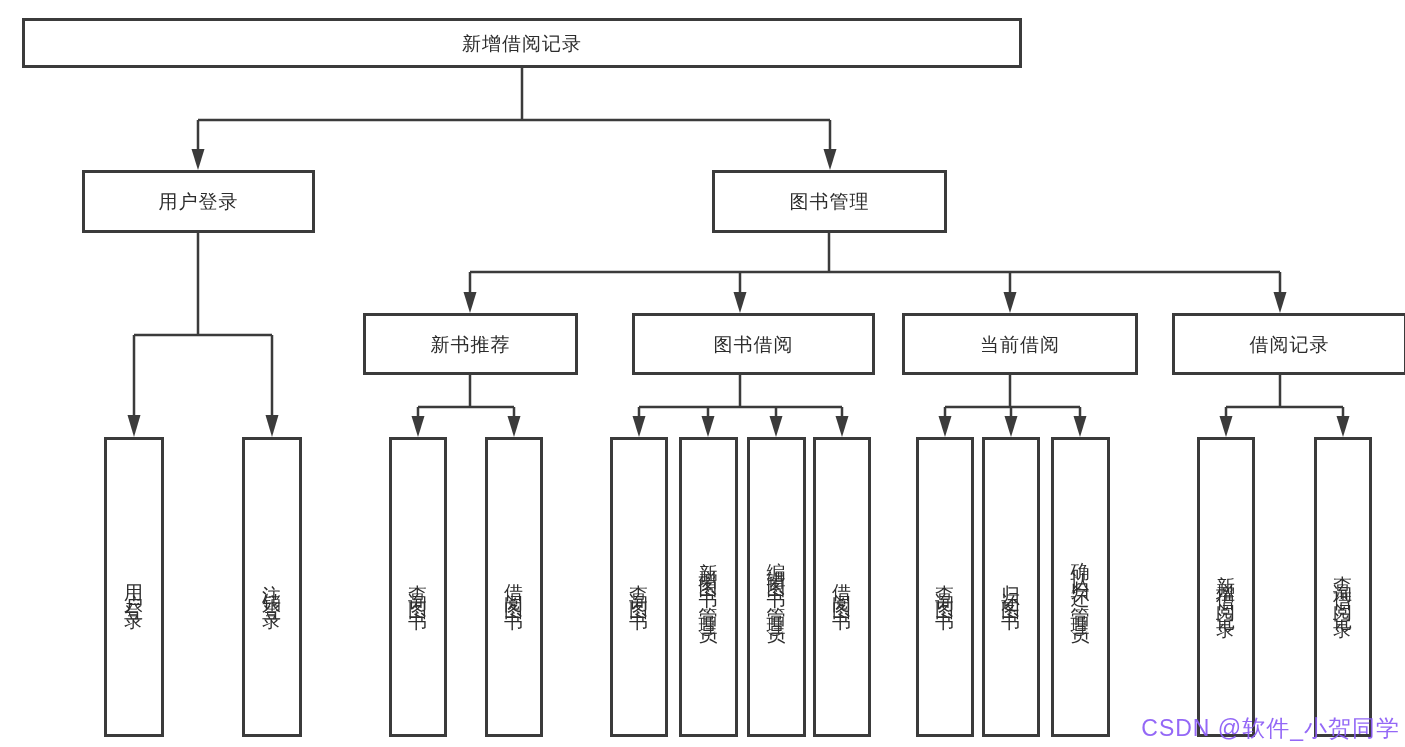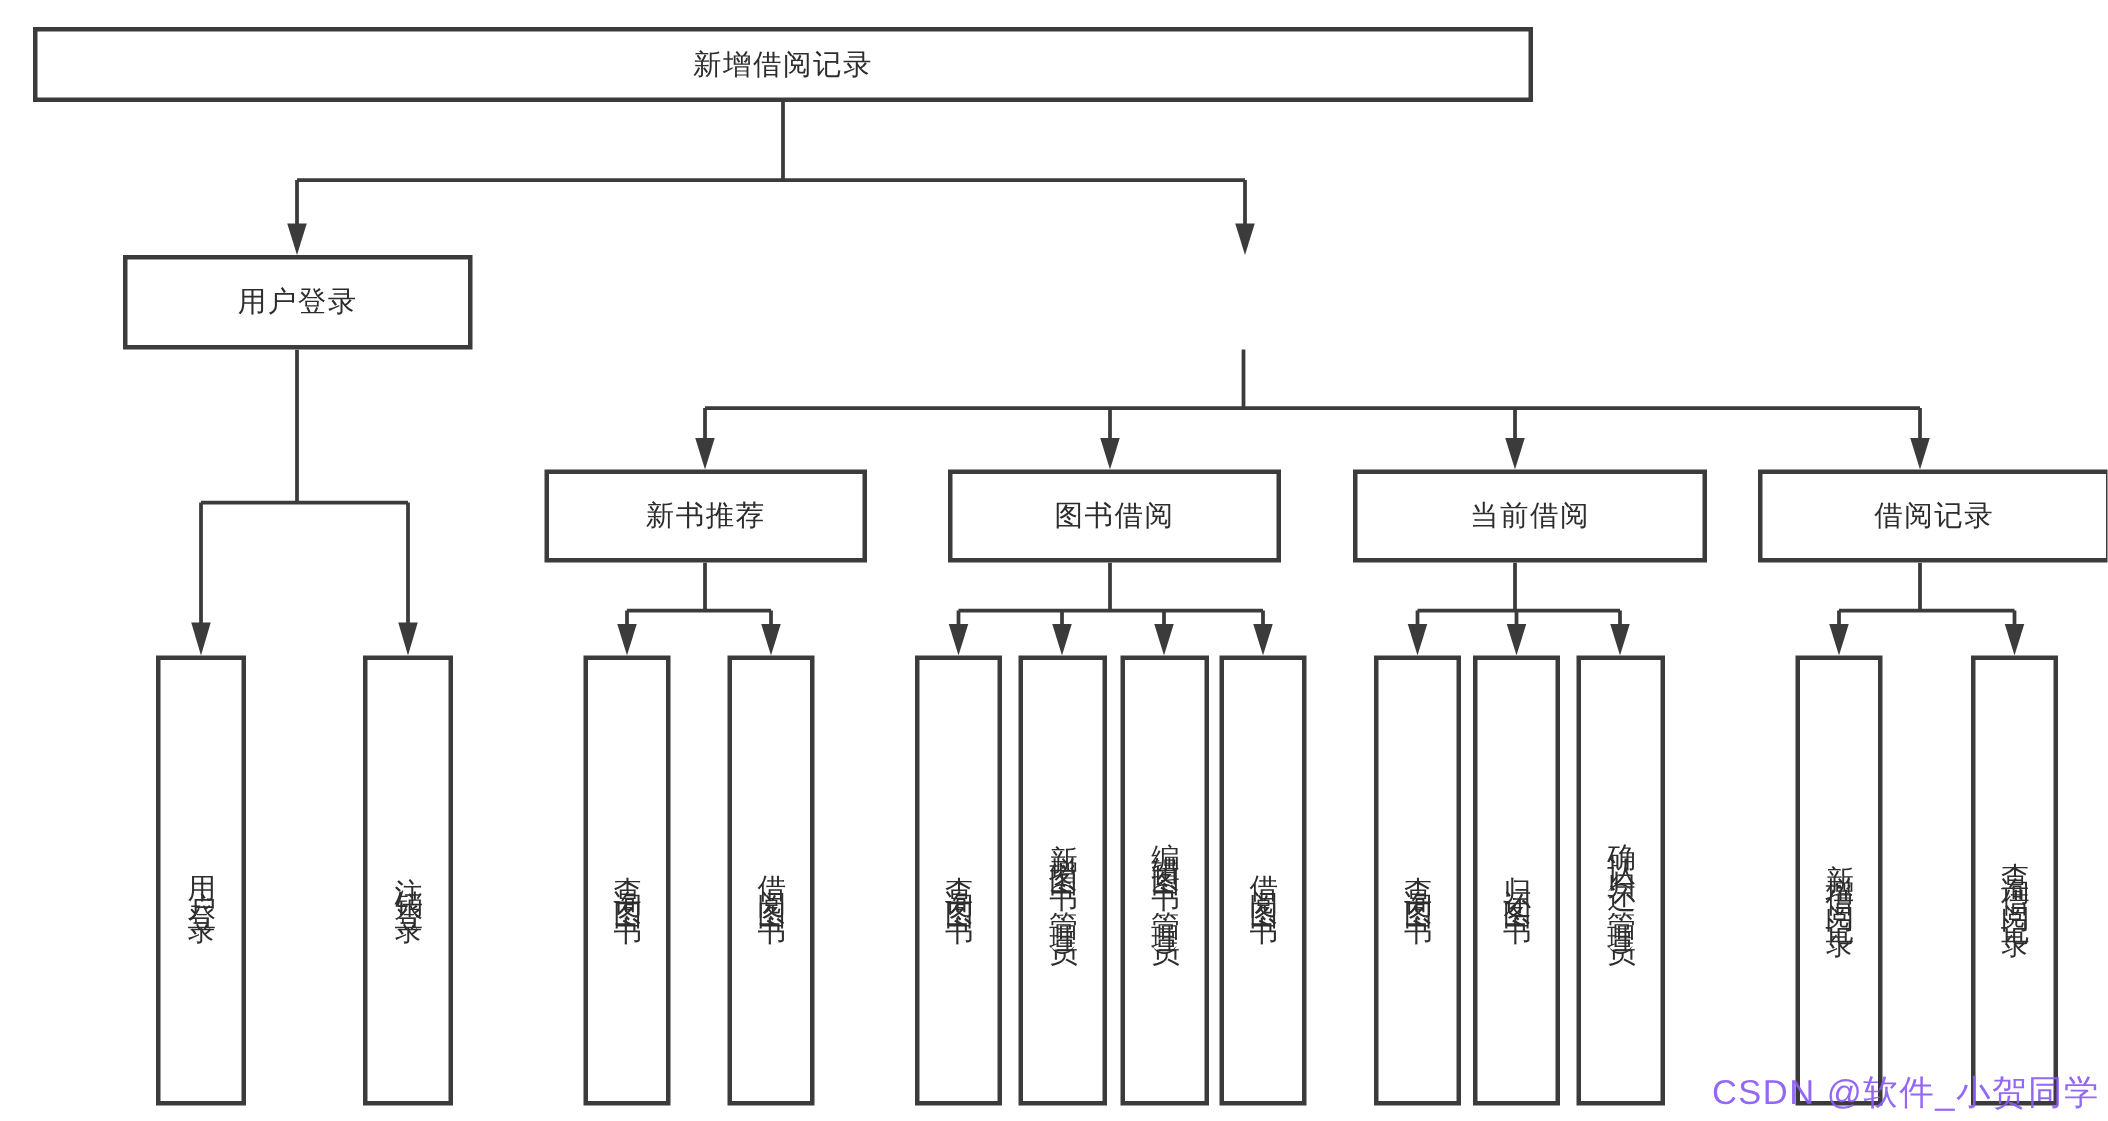--- a/index.html
+++ b/index.html
@@ -75,23 +75,24 @@
     <polygon points="1073.5,416 1086.5,416 1080,437" fill="#3b3b3b" stroke="none"></polygon>
 
     <path d="M1280,375 V407 M1226,407 H1343 M1226,407 V417 M1343,407 V417"></path>
     <polygon points="1219.5,416 1232.5,416 1226,437" fill="#3b3b3b" stroke="none"></polygon>
     <polygon points="1336.5,416 1349.5,416 1343,437" fill="#3b3b3b" stroke="none"></polygon>
   </svg>
 
   <div class="node h" style="left:22px;top:18px;width:1000px;height:50px">新增借阅记录</div>
 
   <div class="node h" style="left:82px;top:170px;width:233px;height:63px">用户登录</div>
+  <div class="node h" style="left:712px;top:170px;width:235px;height:63px">图书管理</div>
 
   <div class="node h" style="left:363px;top:313px;width:215px;height:62px">新书推荐</div>
-  <div class="node h" style="left:632px;top:313px;width:222px;height:62px">图书借阅</div>
+  <div class="node h" style="left:632px;top:313px;width:243px;height:62px">图书借阅</div>
   <div class="node h" style="left:902px;top:313px;width:236px;height:62px">当前借阅</div>
   <div class="node h" style="left:1172px;top:313px;width:235px;height:62px">借阅记录</div>
 
   <div class="node v" style="left:104px;top:437px;width:60px;height:300px">用户登录</div>
   <div class="node v" style="left:242px;top:437px;width:60px;height:300px">注销登录</div>
 
   <div class="node v" style="left:389px;top:437px;width:58px;height:300px">查询图书</div>
   <div class="node v" style="left:485px;top:437px;width:58px;height:300px">借阅图书</div>
 
   <div class="node v" style="left:610px;top:437px;width:58px;height:300px">查询图书</div>

